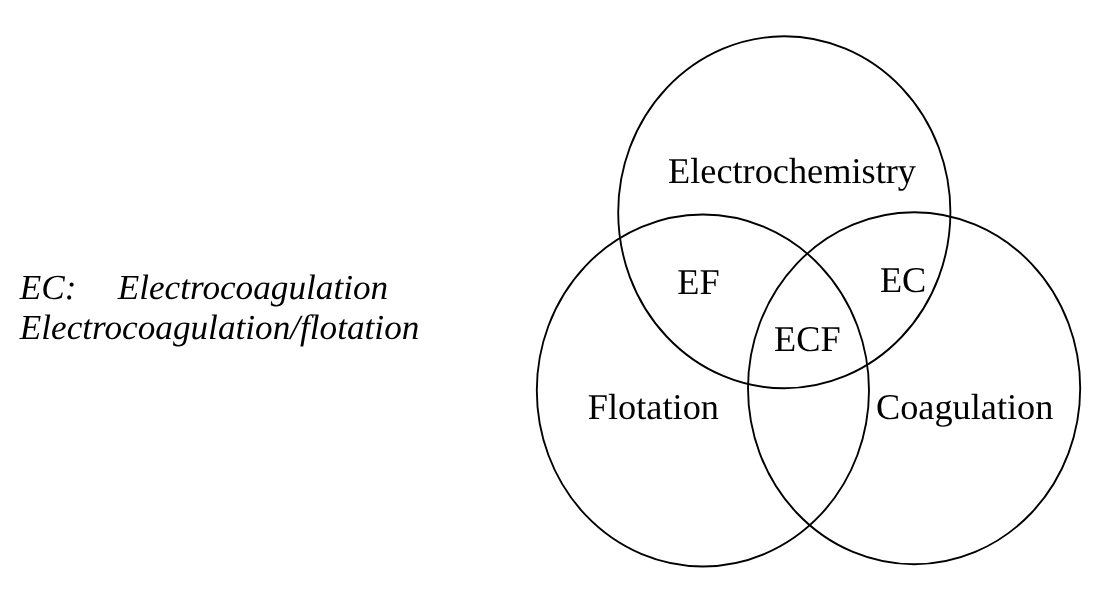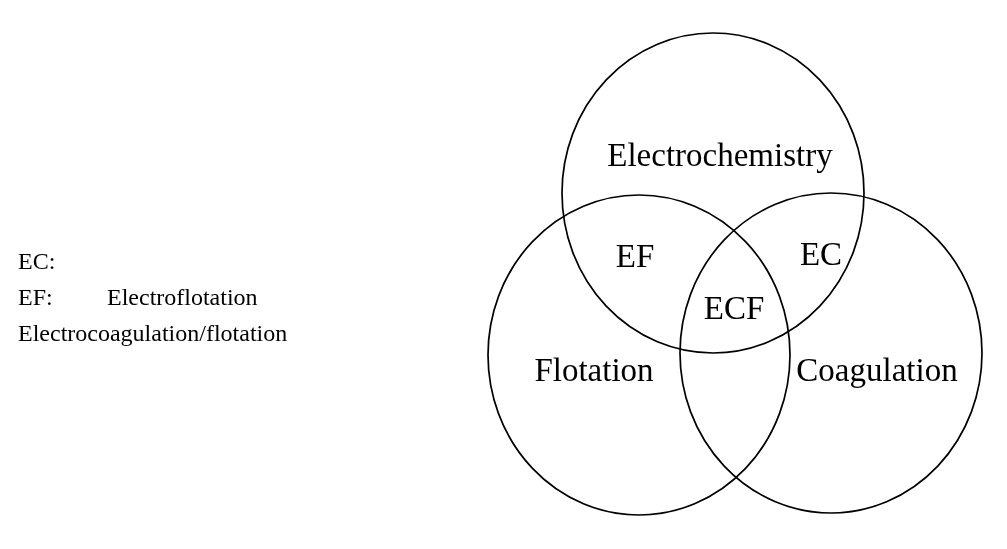--- a/index.html
+++ b/index.html
@@ -18,23 +18,24 @@
   }
   .legend {
     position: absolute;
     left: 18px;
     top: 243px;
   }
   .legend-row {
     display: flex;
     align-items: baseline;
     height: 36px;
-    font-size: 24px;
+    font-size: 32px;
     line-height: 36px;
     white-space: nowrap;
+    font-style: italic;
   }
   .legend-abbr {
     display: inline-block;
     width: 89px;
   }
   .legend-def {
     display: inline-block;
   }
   .venn-svg {
     position: absolute;
@@ -55,24 +56,21 @@
   .overlap-label { font-size: 33px; }
 </style>
 </head>
 <body>
 
 <div class="stage">
 
   <div class="legend">
     <div class="legend-row">
       <span class="legend-abbr">EC:</span>
-    </div>
-    <div class="legend-row">
-      <span class="legend-abbr">EF:</span>
-      <span class="legend-def">Electroflotation</span>
+      <span class="legend-def">Electrocoagulation</span>
     </div>
     <div class="legend-row">
       <span class="legend-def">Electrocoagulation/flotation</span>
     </div>
   </div>
 
   <svg class="venn-svg" width="1007" height="549" viewBox="0 0 1007 549">
 
     <ellipse cx="713" cy="193" rx="151" ry="160"></ellipse>
     <ellipse cx="639" cy="355" rx="151" ry="160"></ellipse>

